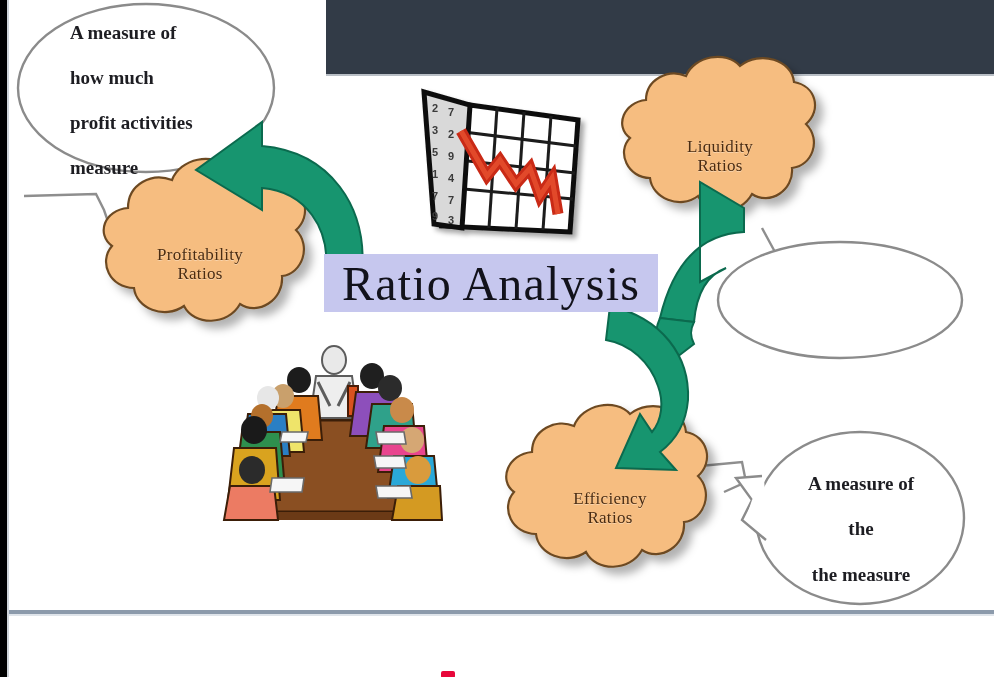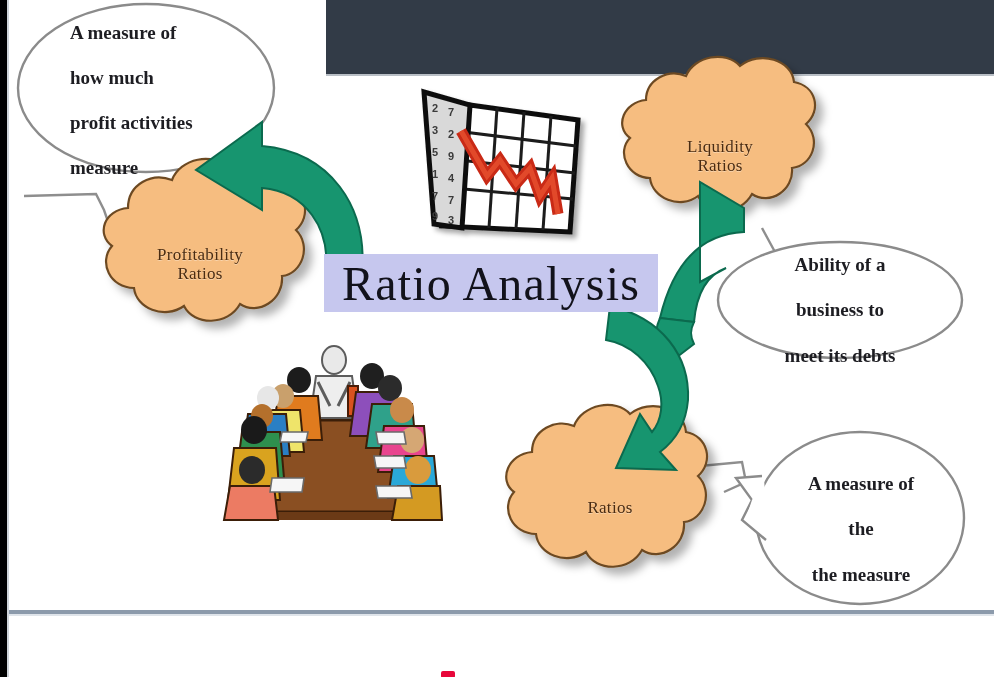--- a/index.html
+++ b/index.html
@@ -347,40 +347,34 @@
 
   <div class="cloud-wrap" style="left:618px; top:104px; width:204px; height:104px;">
     <div class="cloud-label">
       <span>Liquidity</span>
       <span>Ratios</span>
     </div>
   </div>
 
   <div class="cloud-wrap" style="left:506px; top:456px; width:208px; height:104px;">
     <div class="cloud-label">
+      <span>Efficiency</span>
       <span>Ratios</span>
     </div>
   </div>
 
   <div class="bubble-wrap" style="left:18px; top:10px; width:256px; height:160px;">
     <div class="bubble-text left-al" style="font-size:19px;">
       <span>A measure of</span>
       <span>how much</span>
       <span>profit activities</span>
       <span>measure</span>
     </div>
   </div>
 
-  <div class="bubble-wrap" style="left:726px; top:248px; width:228px; height:104px;">
-    <div class="bubble-text" style="font-size:19px;">
-      <span>Ability of a</span>
-      <span>business to</span>
-      <span>meet its debts</span>
-    </div>
-  </div>
 
   <div class="bubble-wrap" style="left:762px; top:450px; width:198px; height:138px;">
     <div class="bubble-text" style="font-size:19px;">
       <span>A measure of</span>
       <span>the</span>
       <span>the measure</span>
     </div>
   </div>
 
   <div class="bottom-rule"></div>

